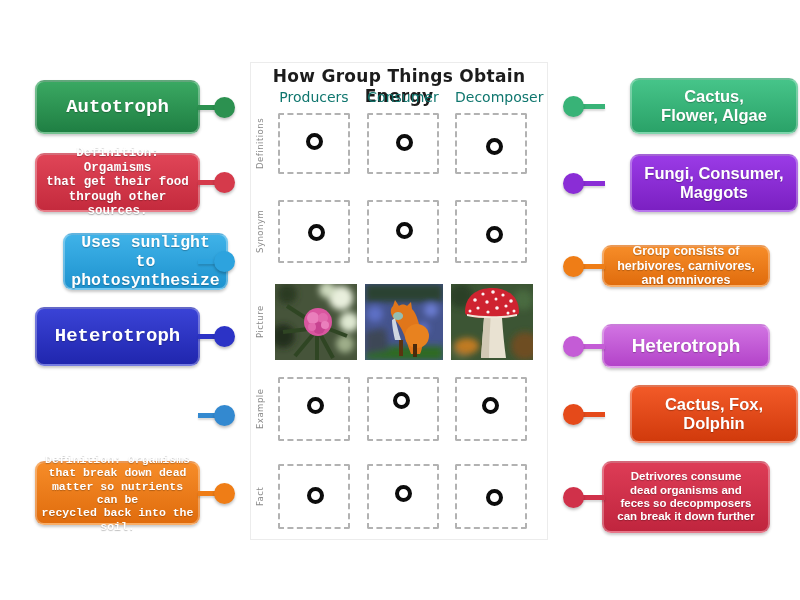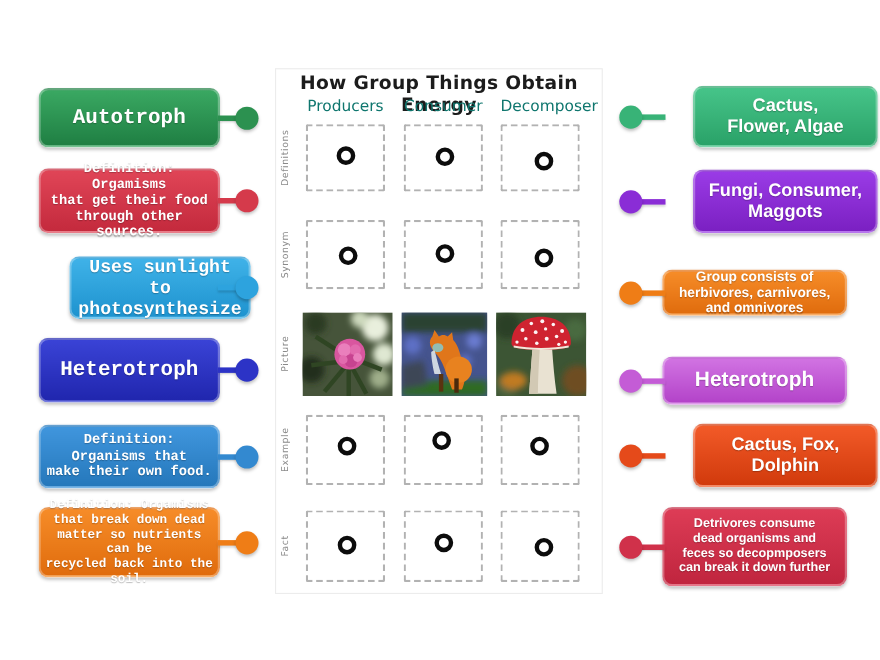--- a/index.html
+++ b/index.html
@@ -81,25 +81,20 @@
 
   <div class="lgroup left" style="top:307px;height:59px">
     <div class="lbl left-box sz-lg" style="background: linear-gradient(rgb(58, 67, 214), rgb(32, 38, 174));">
       <span class="lbl-text">Heterotroph</span>
     </div>
     <div class="stem" style="background: rgb(44, 51, 198);"></div>
     <div class="dot" style="background: rgb(44, 51, 198);"></div>
   </div>
 
   <div class="lgroup left" style="top:386px;height:58px">
-    <div class="lbl left-box sz-sm" style="background: linear-gradient(rgb(64, 150, 221), rgb(37, 120, 187));">
-      <span class="lbl-text">Definition:
-Organisms that
-make their own food.</span>
-    </div>
     <div class="stem" style="background: rgb(51, 137, 208);"></div>
     <div class="dot" style="background: rgb(51, 137, 208);"></div>
   </div>
 
   <div class="lgroup left" style="top:461px;height:64px">
     <div class="lbl left-box sz-xs" style="background: linear-gradient(rgb(246, 140, 40), rgb(224, 108, 13));">
       <span class="lbl-text">Definition: Orgamisms
 that break down dead
 matter so nutrients can be
 recycled back into the soil.</span>

